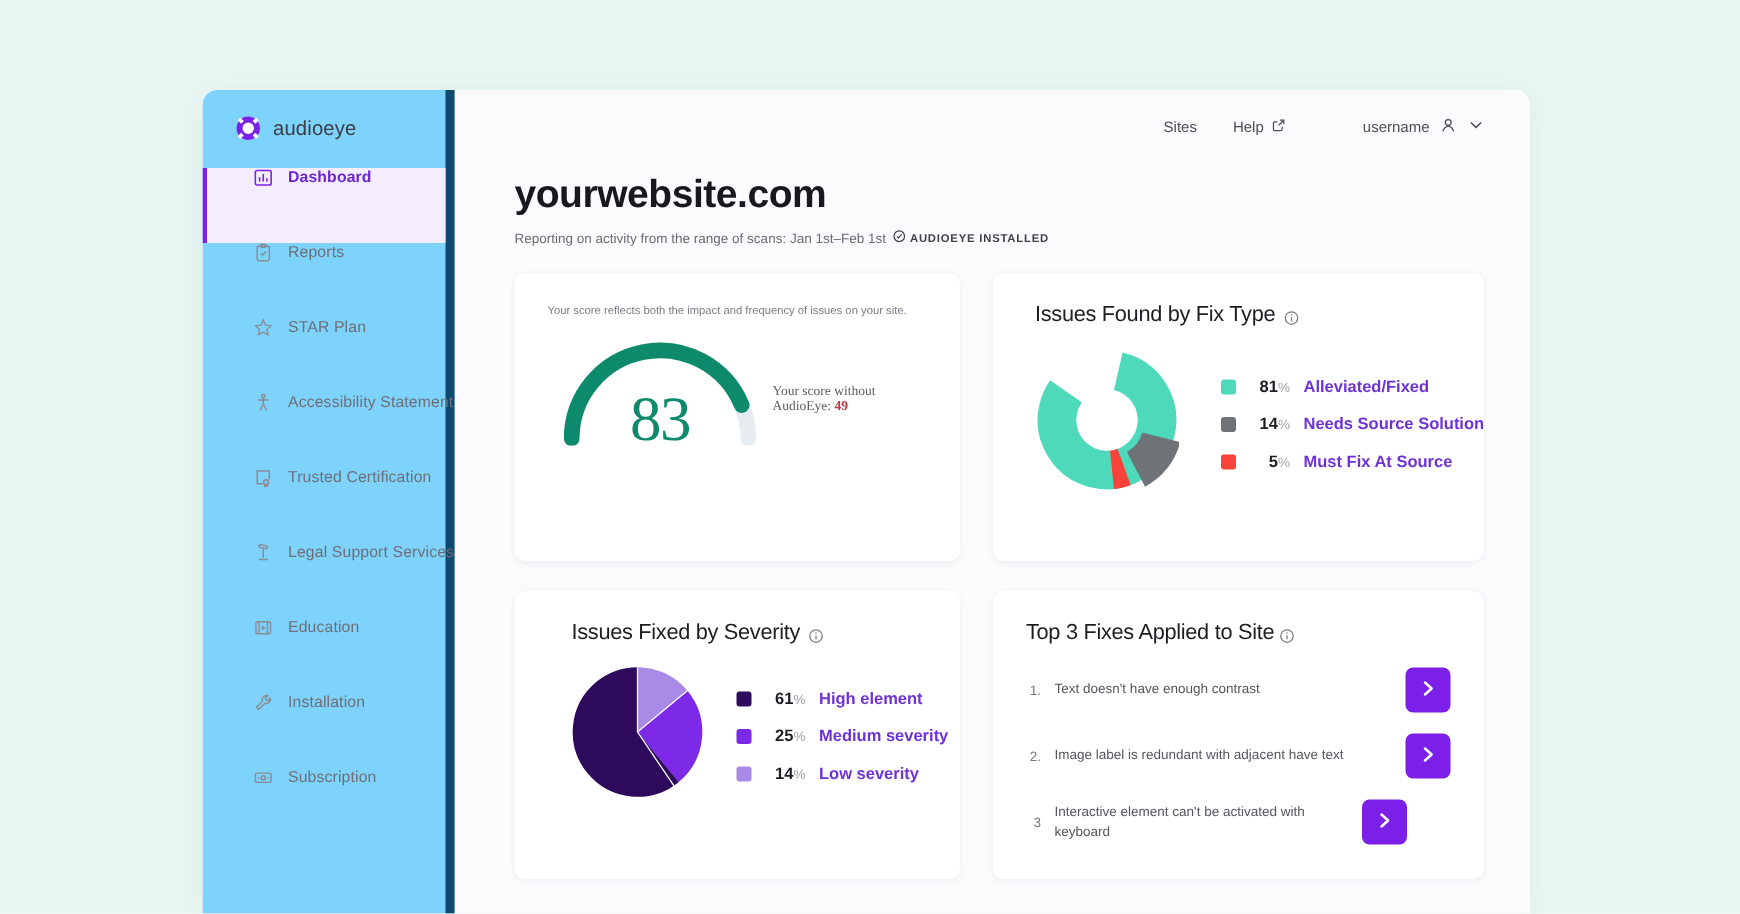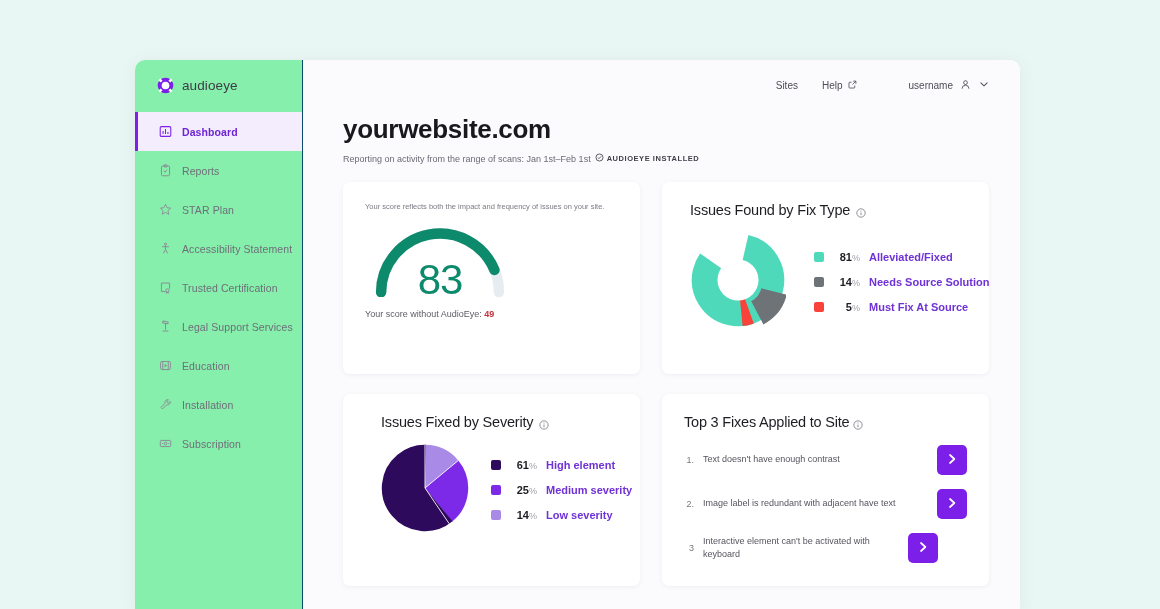--- a/index.html
+++ b/index.html
@@ -18,46 +18,45 @@
     background: #fbfafc;
     border-radius: 10px 10px 0 0;
     overflow: hidden;
     box-shadow: 0 2px 18px rgba(60,40,90,0.07);
     display: flex;
   }
 
   
   #sidebar {
     width: 168px;
-    background: #86efac;
+    background: #7dd3fc;
     flex: 0 0 168px;
-    border-right: 1px solid #0c4a6e;
+    border-right: 6px solid #0c4a6e;
     position: relative;
     z-index: 2;
   }
   .brand {
     height: 50px;
     display: flex;
     align-items: center;
     padding-left: 22px;
     gap: 8px;
   }
   .brand-logo { width: 17px; height: 17px; flex: 0 0 17px; }
   .brand-name {
     font-size: 13.5px;
     color: #3c3c44;
     letter-spacing: .1px;
   }
   .nav { padding-top: 2px; }
   .nav-item {
     display: flex;
-    align-items: center;
     gap: 10px;
-    height: 39px;
-    padding-left: 24px;
+    height: 50px;
+    padding-left: 34px;
     position: relative;
     cursor: pointer;
   }
   .nav-item .nav-ico {
     width: 13px; height: 13px; flex: 0 0 13px;
     display: flex; align-items: center; justify-content: center;
     color: #8b8b95;
   }
   .nav-item .nav-label {
     font-size: 10.5px;
@@ -162,22 +161,23 @@
     width: 10px; height: 10px;
     flex: 0 0 10px;
     color: #7b7b85;
   }
 
   
   #card-score { height: 192px; padding: 20px 22px 0 22px; }
   .gauge-wrap {
     margin-top: 10px;
     display: flex;
-    flex-direction: column;
-    align-items: flex-start;
+    flex-direction: row;
+    align-items: center;
+    font-family: Liberation Serif, serif;
   }
   .gauge { position: relative; width: 150px; height: 76px; }
   .gauge svg { display: block; }
   .gauge-value {
     position: absolute;
     left: 0; right: 0; bottom: -4px;
     text-align: center;
     font-size: 42px;
     color: #0d8a6b;
     letter-spacing: -1px;

